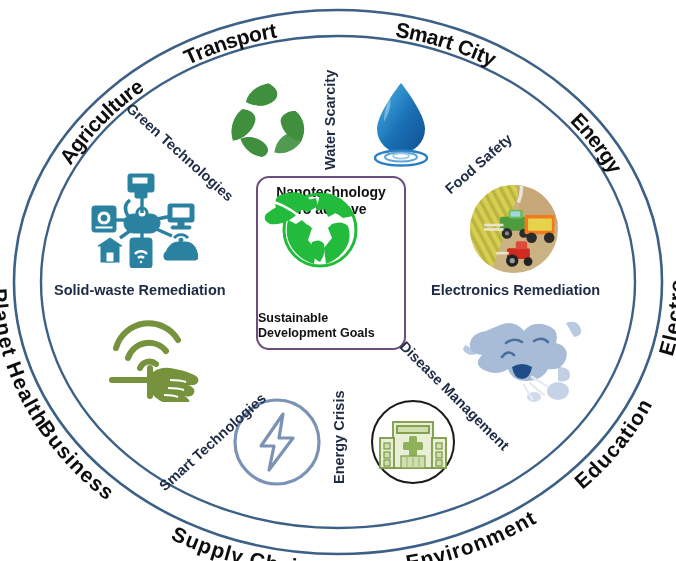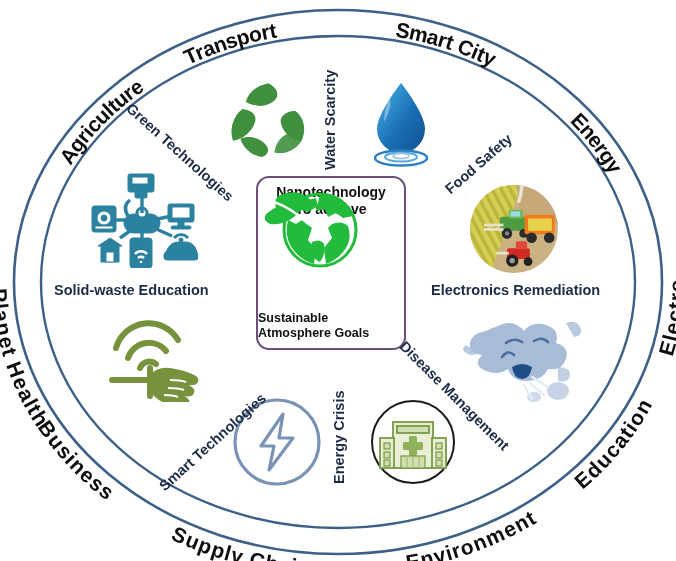--- a/index.html
+++ b/index.html
@@ -296,31 +296,31 @@
         <path d="M30 40 q-4 16 4 28 q8 12 22 16 l2 -14 -8 -10 4 -12 -10 -8 -6 4 Z"></path>
         <path d="M74 44 q10 -4 16 2 q4 12 -2 22 q-8 12 -20 16 l-2 -16 8 -10 -4 -10 Z"></path>
         <path d="M54 62 q8 -4 12 2 q2 10 -4 18 q-8 -4 -10 -12 Z"></path>
       </g>
       <path d="M20 16 q22 -10 34 6 q-18 18 -34 10 q-6 -10 0 -16 Z" fill="#22bb3b"></path>
       <path d="M8 34 q20 -16 38 -8 q-14 20 -34 18 q-8 -4 -4 -10 Z" fill="#22bb3b"></path>
       <path d="M16 22 q18 6 34 22" stroke="#ffffff" stroke-width="2.4" fill="none"></path>
     </svg>
     <div class="center-bot">
       <div>Sustainable</div>
-      <div>Atmosphere Goals</div>
+      <div>Development Goals</div>
     </div>
   </div>
 
   <div class="inner-label" style="left:134px;top:100px;transform:rotate(42deg);transform-origin:left top;">Green Technologies</div>
 
   <div class="inner-label" style="left:322px;top:170px;transform:rotate(-90deg);transform-origin:left top;">Water Scarcity</div>
 
   <div class="inner-label" style="left:442px;top:185px;transform:rotate(-41deg);transform-origin:left top;">Food Safety</div>
 
-  <div class="inner-label" style="left:54px;top:282px;">Solid-waste Education</div>
+  <div class="inner-label" style="left:54px;top:282px;">Solid-waste Remediation</div>
 
   <div class="inner-label" style="left:431px;top:282px;">Electronics Remediation</div>
 
   <div class="inner-label" style="left:156px;top:482px;transform:rotate(-42deg);transform-origin:left top;">Smart Technologies</div>
 
   <div class="inner-label" style="left:331px;top:484px;transform:rotate(-90deg);transform-origin:left top;">Energy Crisis</div>
 
   <div class="inner-label" style="left:408px;top:338px;transform:rotate(45deg);transform-origin:left top;">Disease Management</div>
 
 </div>

